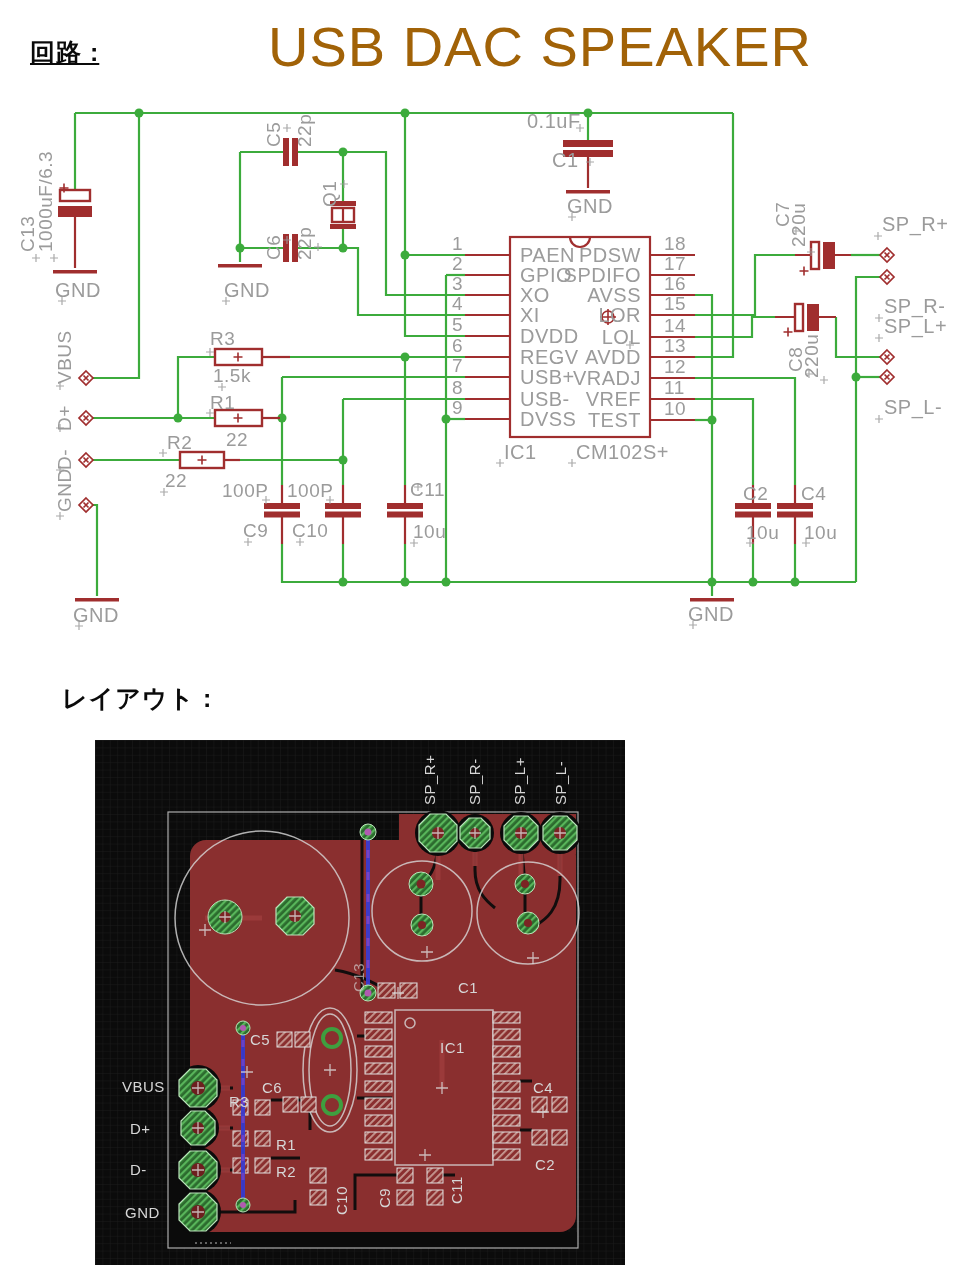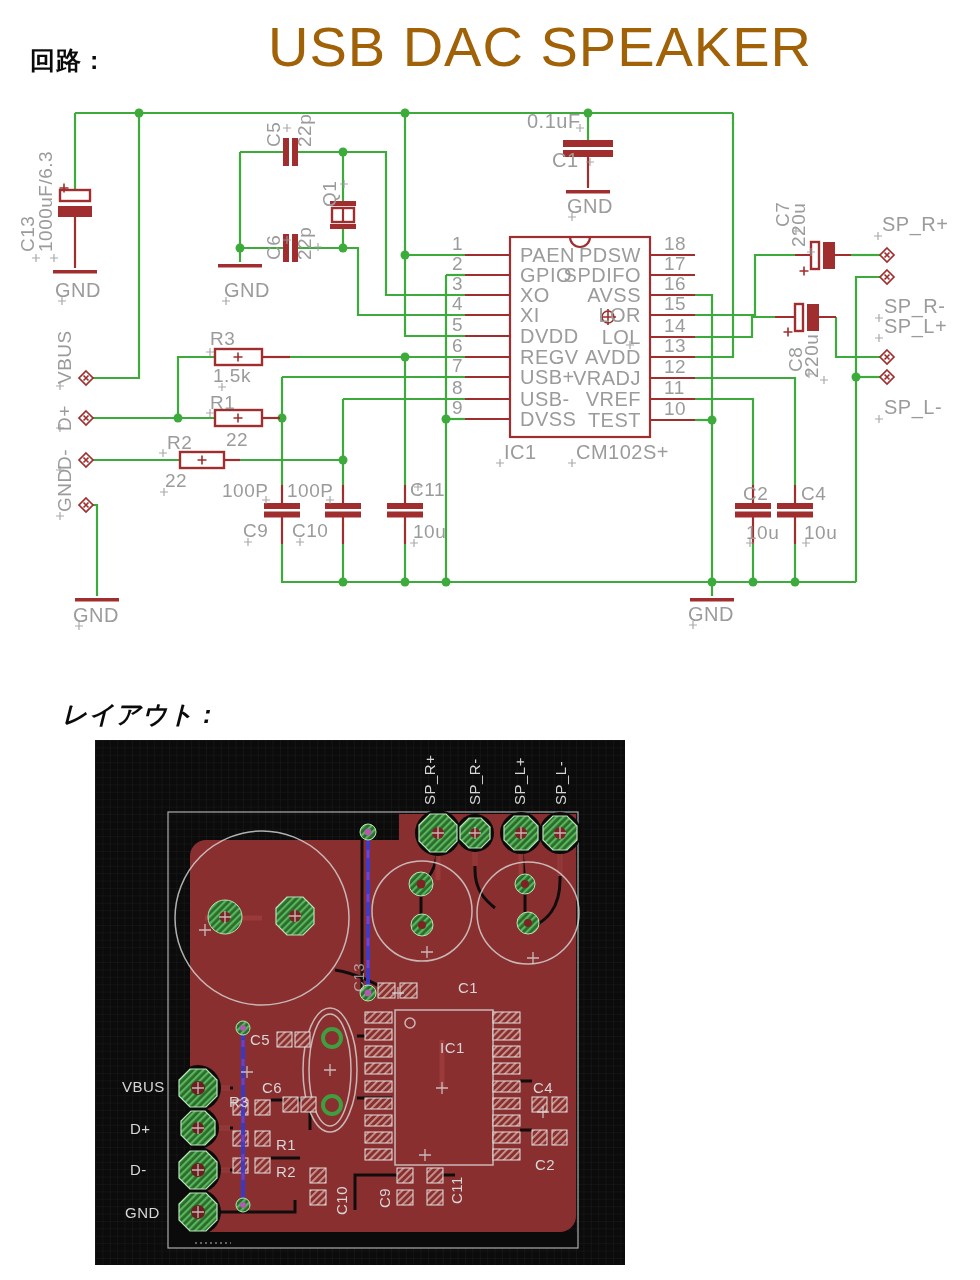--- a/index.html
+++ b/index.html
@@ -1,19 +1,19 @@
 <!DOCTYPE html>
 <html><head>
 <meta charset="utf-8">
 <style>
   html,body{margin:0;padding:0;background:#fff;}
   body{width:980px;height:1280px;position:relative;font-family:"Liberation Sans",sans-serif;overflow:hidden;}
   .hdr{position:absolute;font-weight:bold;font-size:25px;color:#0a0a0a;letter-spacing:1px;}
-  #circuit-label{left:30px;top:44px;}
-  #layout-label{left:62px;top:698px;font-style:italic;}
+  #circuit-label{left:30px;top:36px;text-decoration:underline;}
+  #layout-label{left:62px;top:682px;}
   #main-title{position:absolute;left:100px;top:14px;width:880px;text-align:center;
     font-size:56px;color:#a16207;letter-spacing:1px;white-space:nowrap;}
   svg text{font-family:"Liberation Sans",sans-serif;}
   .g{fill:#9b9b9b;font-size:19px;letter-spacing:.5px;}
   .g2{fill:#9b9b9b;font-size:20px;letter-spacing:.5px;}
   .w{fill:#d6d6d6;font-size:15px;letter-spacing:.5px;}
   .wire{stroke:#3cab3c;stroke-width:2.2;fill:none;}
   .red{stroke:#a02e2e;stroke-width:2.2;fill:none;}
   .redf{fill:#a02e2e;stroke:none;}
   .box{stroke:#a02e2e;stroke-width:2.4;fill:#fff;}

